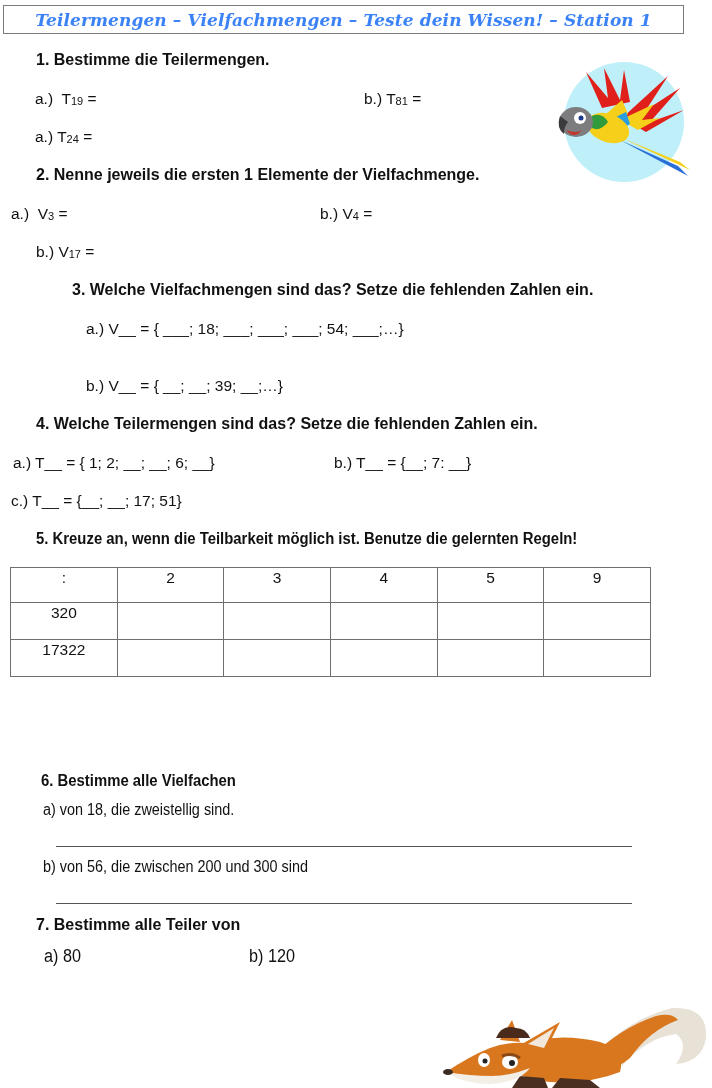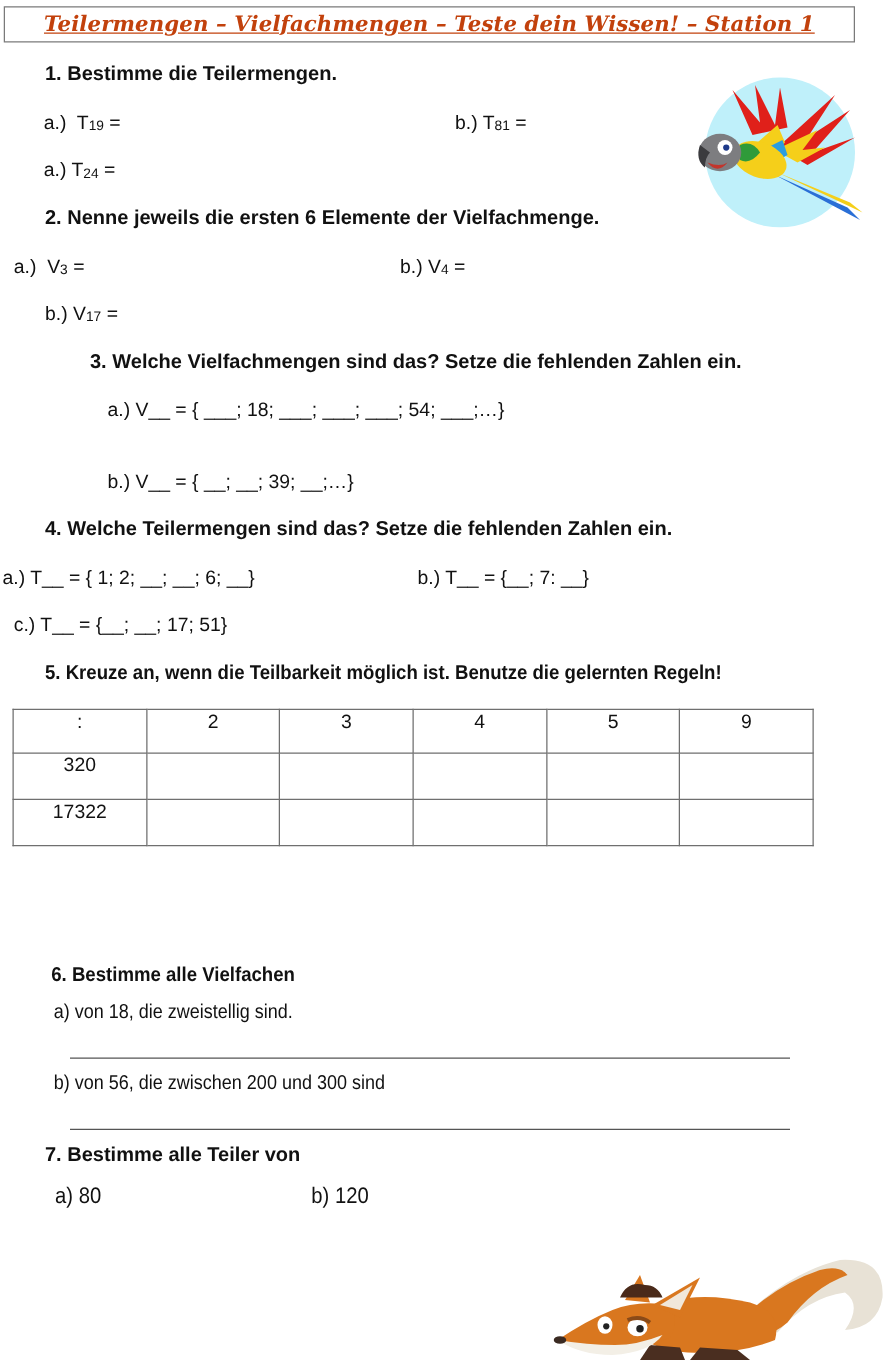--- a/index.html
+++ b/index.html
@@ -8,21 +8,21 @@
 
     .abs { position: absolute; white-space: nowrap; }
 
     .title-box {
       position: absolute; left: 3px; top: 5px; width: 681px; height: 29px;
       border: 1.5px solid #7a7a7a; background: #fff;
       display: flex; align-items: center; justify-content: center;
     }
     .title-text {
       font-family: "DejaVu Serif", serif; font-style: italic; font-weight: bold;
-      color: #c2410c; font-size: 17px; letter-spacing: 0.1px; text-decoration: underline;
+      color: #3b82f6; font-size: 17px; letter-spacing: 0.1px;
     }
 
     .heading { font-weight: bold; font-size: 16px; }
     .heading-cond { font-weight: bold; font-size: 16px; transform: scaleX(0.93); transform-origin: left center; }
     .line { font-size: 15.5px; }
     .line-cond { font-size: 16px; transform: scaleX(0.9); transform-origin: left center; }
     sub.s { font-size: 11px; vertical-align: -1px; }
 
     table.divtable {
       position: absolute; left: 10px; top: 567px; width: 641px;
@@ -76,41 +76,41 @@
 </div>
 <div class="abs line" style="left:364px; top:90px;">
   <span>b.)</span>
   <span>T</span><sub class="s">81</sub>&nbsp;<span>=</span>
 </div>
 <div class="abs line" style="left:35px; top:128px;">
   <span>a.)</span>
   <span>T</span><sub class="s">24</sub>&nbsp;<span>=</span>
 </div>
 
-<div class="abs heading" style="left:36px; top:166px;">2. Nenne jeweils die ersten 6 Elemente der Vielfachmenge.</div>
+<div class="abs heading" style="left:36px; top:166px;">2. Nenne jeweils die ersten 1 Elemente der Vielfachmenge.</div>
 
 <div class="abs line" style="left:11px; top:205px;">
   <span>a.)</span>&nbsp;
   <span>V</span><sub class="s">3</sub>&nbsp;<span>=</span>
 </div>
 <div class="abs line" style="left:320px; top:205px;">
   <span>b.)</span>
   <span>V</span><sub class="s">4</sub>&nbsp;<span>=</span>
 </div>
 <div class="abs line" style="left:36px; top:243px;">
   <span>b.)</span>
   <span>V</span><sub class="s">17</sub>&nbsp;<span>=</span>
 </div>
 
 <div class="abs heading" style="left:36px; top:281px;margin-left:36px;">3. Welche Vielfachmengen sind das? Setze die fehlenden Zahlen ein.</div>
 <div class="abs line" style="left:86px; top:320px;">a.) V__ =  { ___; 18; ___; ___; ___; 54; ___;…}</div>
 <div class="abs line" style="left:86px; top:377px;">b.) V__ = { __; __; 39; __;…}</div>
 
 <div class="abs heading" style="left:36px; top:415px;">4. Welche Teilermengen sind das? Setze die fehlenden Zahlen ein.</div>
-<div class="abs line" style="left:2px; top:454px;">a.) T__ = { 1; 2; __; __; 6; __}</div>
+<div class="abs line" style="left:13px; top:454px;">a.) T__ = { 1; 2; __; __; 6; __}</div>
 <div class="abs line" style="left:334px; top:454px;">b.) T__ = {__; 7: __}</div>
 <div class="abs line" style="left:11px; top:492px;">c.) T__ =  {__; __; 17; 51}</div>
 
 <div class="abs heading-cond" style="left:36px; top:530px;">5.  Kreuze an, wenn die Teilbarkeit möglich ist. Benutze die gelernten Regeln!</div>
 
 <table class="divtable">
   <tbody>
       <tr class="head">
     <td>:</td>
     <td>2</td>

